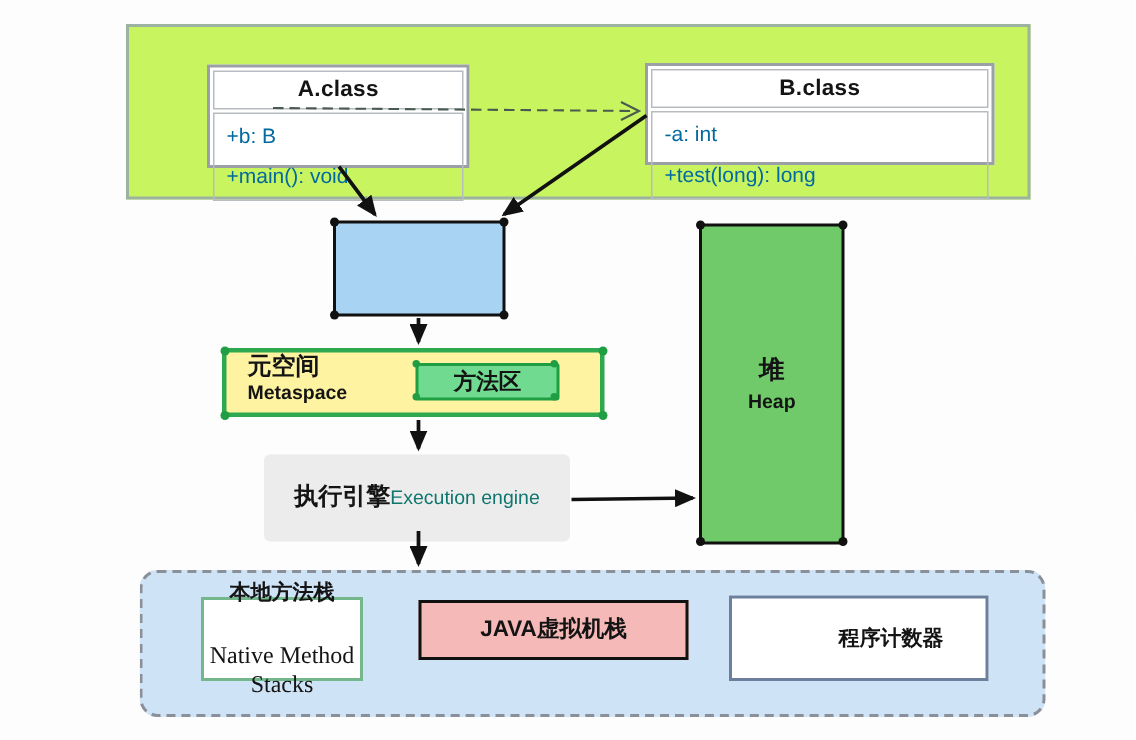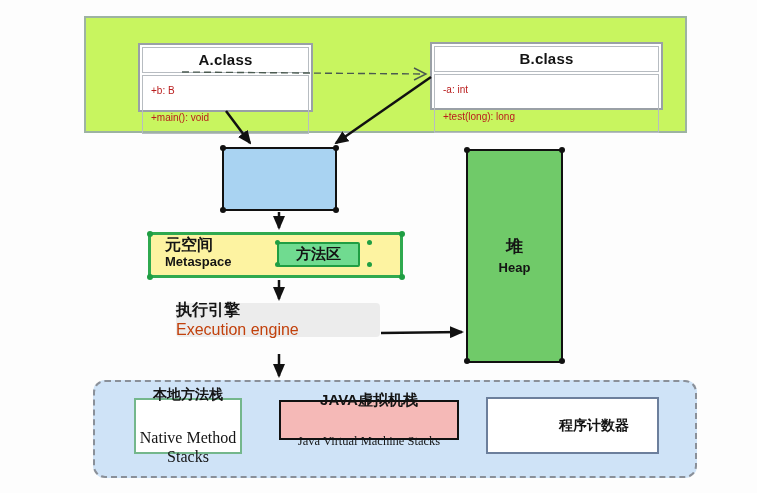--- a/index.html
+++ b/index.html
@@ -27,50 +27,50 @@
 
   
   #green-area{left:84px;top:16px;width:603px;height:117px;
     background:var(--green_area);border:2px solid var(--green_area_border);}
 
   
   .uml{background:#ffffff;border:2px solid #9aa0a6;padding:2px;}
   .uml-header{border:1.5px solid #b7bcc1;text-align:center;font-weight:bold;
     font-size:15px;padding:3px 0 4px 0;letter-spacing:.2px;}
   .uml-body{border:1.5px solid #b7bcc1;margin-top:2px;padding:5px 19px 6px 8px;
-    font-size:10px;color:#b91c1c;}
+    font-size:14px;color:#0369a1;}
   .uml-body .field{line-height:19px;}
   .uml-body .field + .field{margin-top:8px;}
   #class-a{left:138px;top:43px;width:175px;height:69px;}
   #class-b{left:430px;top:42px;width:233px;height:68px;}
 
   
   #class-loader{left:222px;top:147px;width:115px;height:64px;
     background:var(--loader_blue);border:2.5px solid #111;border-radius:2px;
     display:flex;align-items:center;justify-content:center;
     font-size:18px;font-weight:bold;}
 
   
   #metaspace{left:148px;top:232px;width:255px;height:46px;
     background:var(--metaspace_yellow);border:3px solid var(--metaspace_border);
     border-radius:3px;}
   #metaspace .ms-text{position:absolute;left:14px;top:1px;line-height:1.15;}
   #metaspace .ms-title{font-size:16px;font-weight:bold;}
   #metaspace .ms-sub{font-size:13px;font-weight:bold;margin-top:1px;}
-  #method-area{position:absolute;left:126px;top:7px;width:83px;height:25px;
+  #method-area{position:absolute;left:126px;top:7px;width:96px;height:25px;
     background:var(--method_area_green);border:2.5px solid var(--method_area_border);
     border-radius:2px;display:flex;align-items:center;justify-content:center;
     font-size:15px;font-weight:bold;box-sizing:border-box;}
 
   
-  #engine{left:176px;top:303px;width:204px;height:34px;background:var(--engine_gray);
-    border-radius:4px;display:flex;flex-direction:column;align-items:flex-start;
+  #engine{left:176px;top:303px;width:204px;height:58px;background:var(--engine_gray);
+    border-radius:4px;display:flex;flex-direction:row;align-items:center;
     justify-content:center;line-height:1.25;}
   #engine .e-title{font-size:16px;font-weight:bold;}
-  #engine .e-sub{font-size:16px;color:#c2410c;}
+  #engine .e-sub{font-size:13px;color:#0f766e;}
 
   
   #heap{left:466px;top:149px;width:97px;height:214px;background:var(--heap_green);
     border:2.5px solid #111;border-radius:2px;display:flex;flex-direction:column;
     align-items:center;justify-content:center;line-height:1.3;}
   #heap .h-title{font-size:17px;font-weight:bold;}
   #heap .h-sub{font-size:13px;font-weight:600;margin-top:2px;}
 
   
   #runtime{left:93px;top:380px;width:604px;height:98px;background:var(--runtime_blue);
@@ -158,21 +158,20 @@
     <div class="h-sub">Heap</div>
   </div>
 
   <div class="abs" id="runtime">
     <div class="rt-box" id="rt-native">
       <div class="t">本地方法栈</div>
       <div class="s">Native Method Stacks</div>
     </div>
     <div class="rt-box" id="rt-jvm">
       <div class="t">JAVA虚拟机栈</div>
-      <div class="s">Java Virtual Machine Stacks</div>
     </div>
     <div class="rt-box" id="rt-pc">
       <div class="t">程序计数器</div>
     </div>
   </div>
 
   <svg id="arrows" viewBox="0 0 757 493" xmlns="http://www.w3.org/2000/svg">
     <defs>
       <marker id="mArrow" markerUnits="userSpaceOnUse" markerWidth="14" markerHeight="12" refX="12" refY="6" orient="auto">
         <path d="M0,0 L14,6 L0,12 Z" fill="#111"></path>

